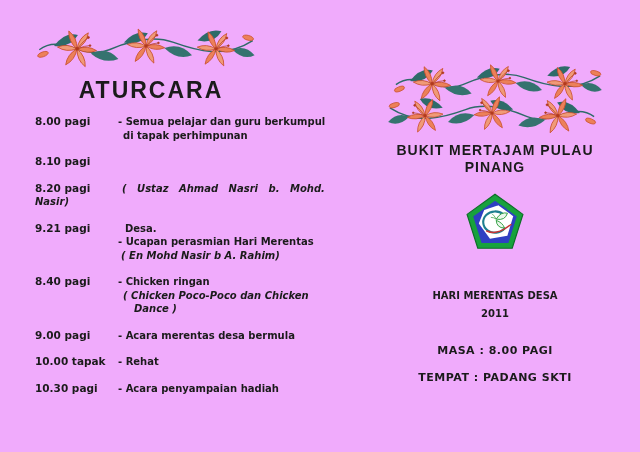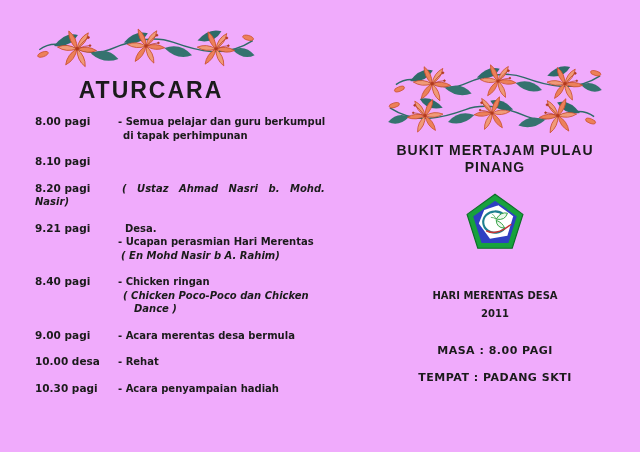--- a/index.html
+++ b/index.html
@@ -137,21 +137,21 @@
       </div>
 
       <div class="srow">
         <div class="stime">9.00 pagi</div>
         <div class="sdesc">
           <div class="ln">- Acara merentas desa bermula</div>
         </div>
       </div>
 
       <div class="srow">
-        <div class="stime">10.00 desa</div>
+        <div class="stime">10.00 tapak</div>
         <div class="sdesc">
           <div class="ln">- Rehat</div>
         </div>
       </div>
 
       <div class="srow">
         <div class="stime">10.30 pagi</div>
         <div class="sdesc">
           <div class="ln">- Acara penyampaian hadiah</div>
         </div>

